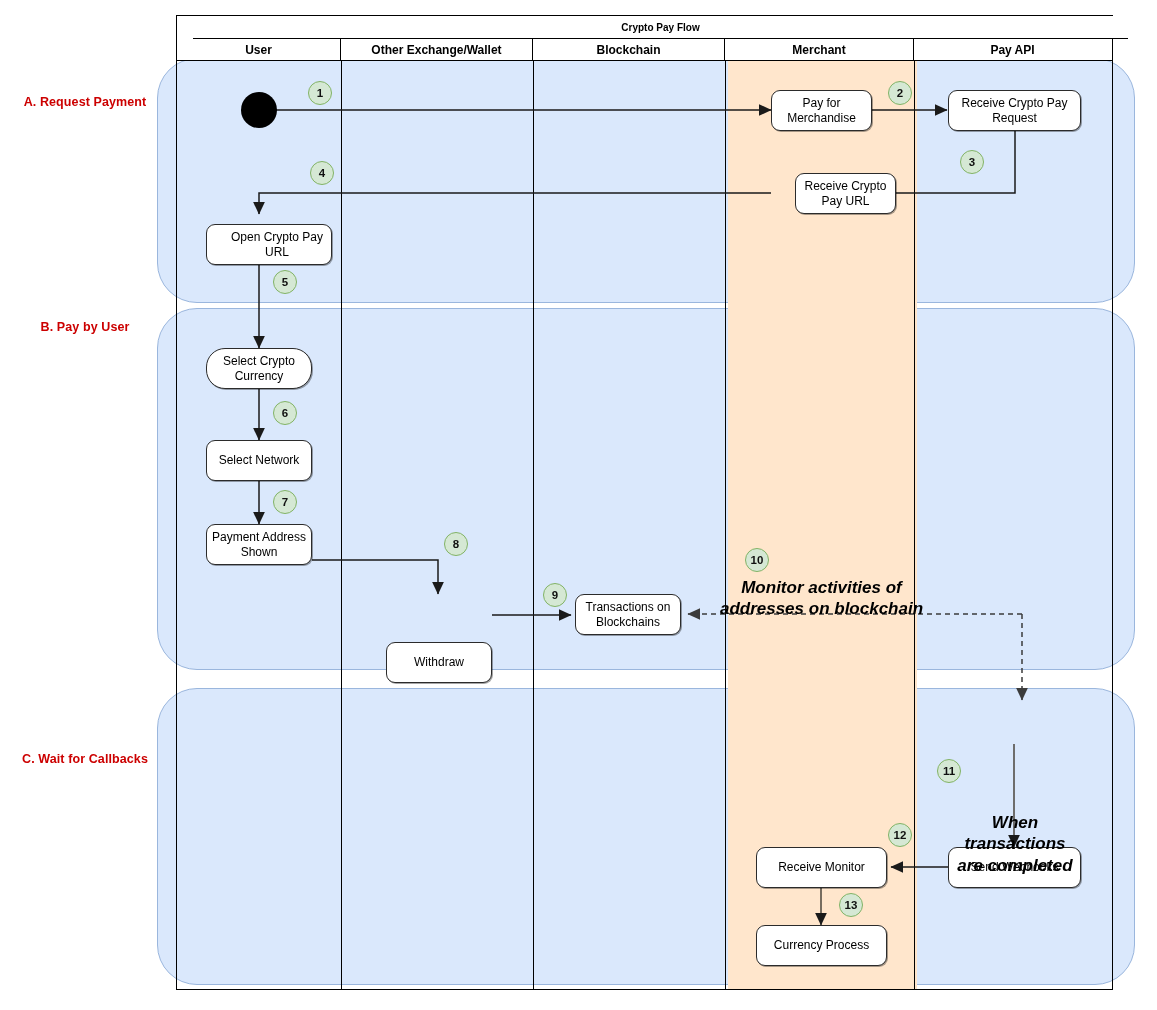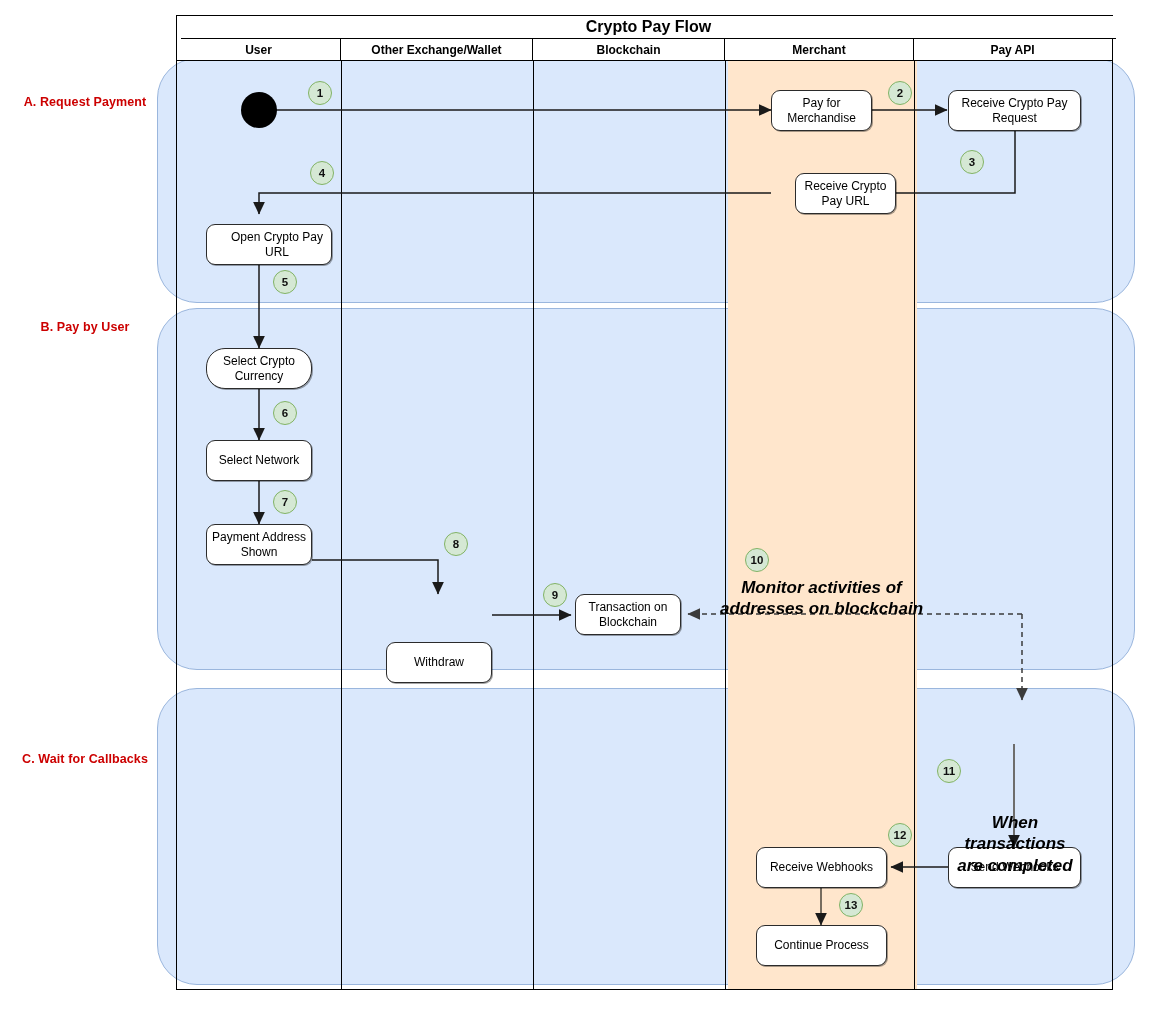--- a/index.html
+++ b/index.html
@@ -24,25 +24,25 @@
   
   #table{
     position:absolute;
     left:176px; top:15px;
     width:937px; height:975px;
     border:1.6px solid #000;
     box-sizing:border-box;
     background:transparent;
   }
   #title-row{
-    position:absolute;left:4px;top:0;width:100%;height:23px;
+    position:absolute;left:16px;top:0;width:100%;height:23px;
     border-bottom:1.4px solid #000;
     box-sizing:border-box;
     display:flex;align-items:center;justify-content:center;
-    font-weight:bold;font-size:16px;color:#000;
+    font-weight:bold;font-size:10px;color:#000;
     background:#ffffff;
   }
   #header-row{
     position:absolute;left:0;top:23px;width:100%;height:22px;
     border-bottom:1.4px solid #000;
     box-sizing:border-box;
     display:flex;
     background:#ffffff;
   }
   .hcell{
@@ -206,28 +206,28 @@
   <div class="node" style="left:206px;top:224px;width:126px;height:41px;padding-left:16px;">Open Crypto Pay URL</div>
 
   <div class="node" style="left:206px;top:348px;width:106px;height:41px;border-radius:19px;">Select Crypto Currency</div>
 
   <div class="node" style="left:206px;top:440px;width:106px;height:41px;">Select Network</div>
 
   <div class="node" style="left:206px;top:524px;width:106px;height:41px;">Payment Address Shown</div>
 
   <div class="node" style="left:386px;top:594px;width:106px;height:41px;margin-top:48px;">Withdraw</div>
 
-  <div class="node" style="left:575px;top:594px;width:106px;height:41px;">Transaction on Blockchain</div>
+  <div class="node" style="left:575px;top:594px;width:106px;height:41px;">Transactions on Blockchains</div>
 
 
   <div class="node" style="left:948px;top:847px;width:133px;height:41px;">Send Webhooks</div>
 
-  <div class="node" style="left:756px;top:847px;width:131px;height:41px;">Receive Webhooks</div>
-
-  <div class="node" style="left:756px;top:925px;width:131px;height:41px;">Continue Process</div>
+  <div class="node" style="left:756px;top:847px;width:131px;height:41px;">Receive Monitor</div>
+
+  <div class="node" style="left:756px;top:925px;width:131px;height:41px;">Currency Process</div>
 
   <div class="note" style="left:716px;top:577px;width:211px;">Monitor activities of addresses on blockchain</div>
 
   <div class="note" style="left:952px;top:781px;width:126px;margin-top:31px;">When transactions are completed</div>
 
   <div class="badge" style="left:308px;top:81px;">1</div>
   <div class="badge" style="left:888px;top:81px;">2</div>
   <div class="badge" style="left:960px;top:150px;">3</div>
   <div class="badge" style="left:310px;top:161px;">4</div>
   <div class="badge" style="left:273px;top:270px;">5</div>

